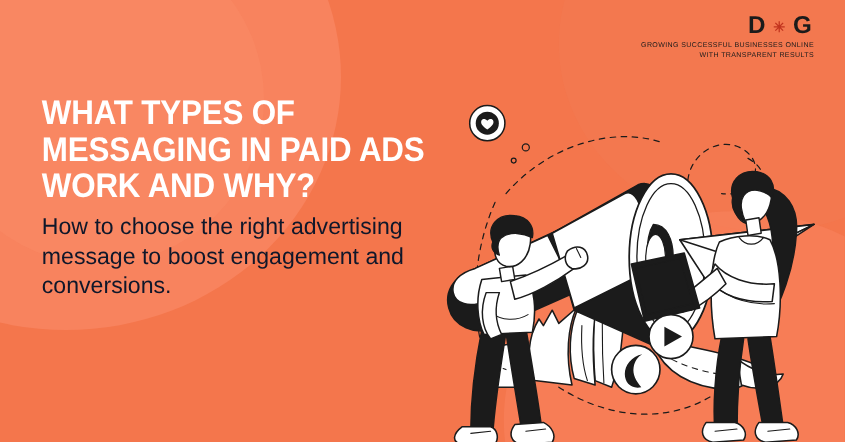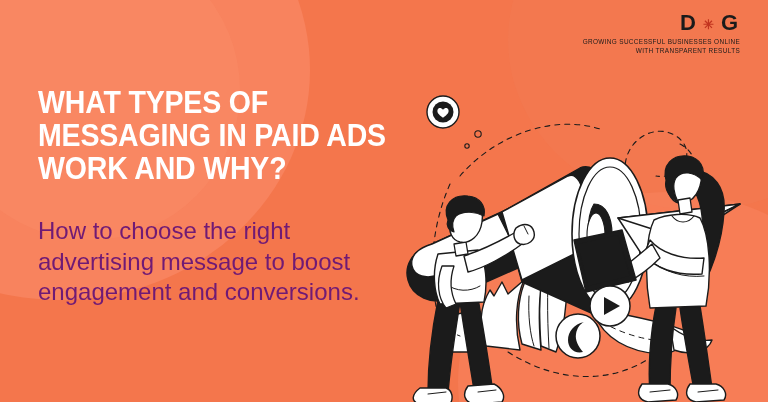--- a/index.html
+++ b/index.html
@@ -100,23 +100,23 @@
     font-weight:bold;
     font-size:31px;
     line-height:1.07;
     letter-spacing:-0.2px;
     text-transform:uppercase;
     transform:scaleX(.92);
     transform-origin:left center;
   }
   .headline .hl-line { display:block; white-space:nowrap; }
   .subtitle {
-    margin-top:31px;
-    color:#701a75;
-    font-size:24px;
+    margin-top:9px;
+    color:#0f172a;
+    font-size:21px;
     line-height:1.26;
     font-weight:400;
     max-width:360px;
   }
 
   
   .illus {
     position:absolute;
     left:398px; top:84px;
     width:370px; height:318px;

